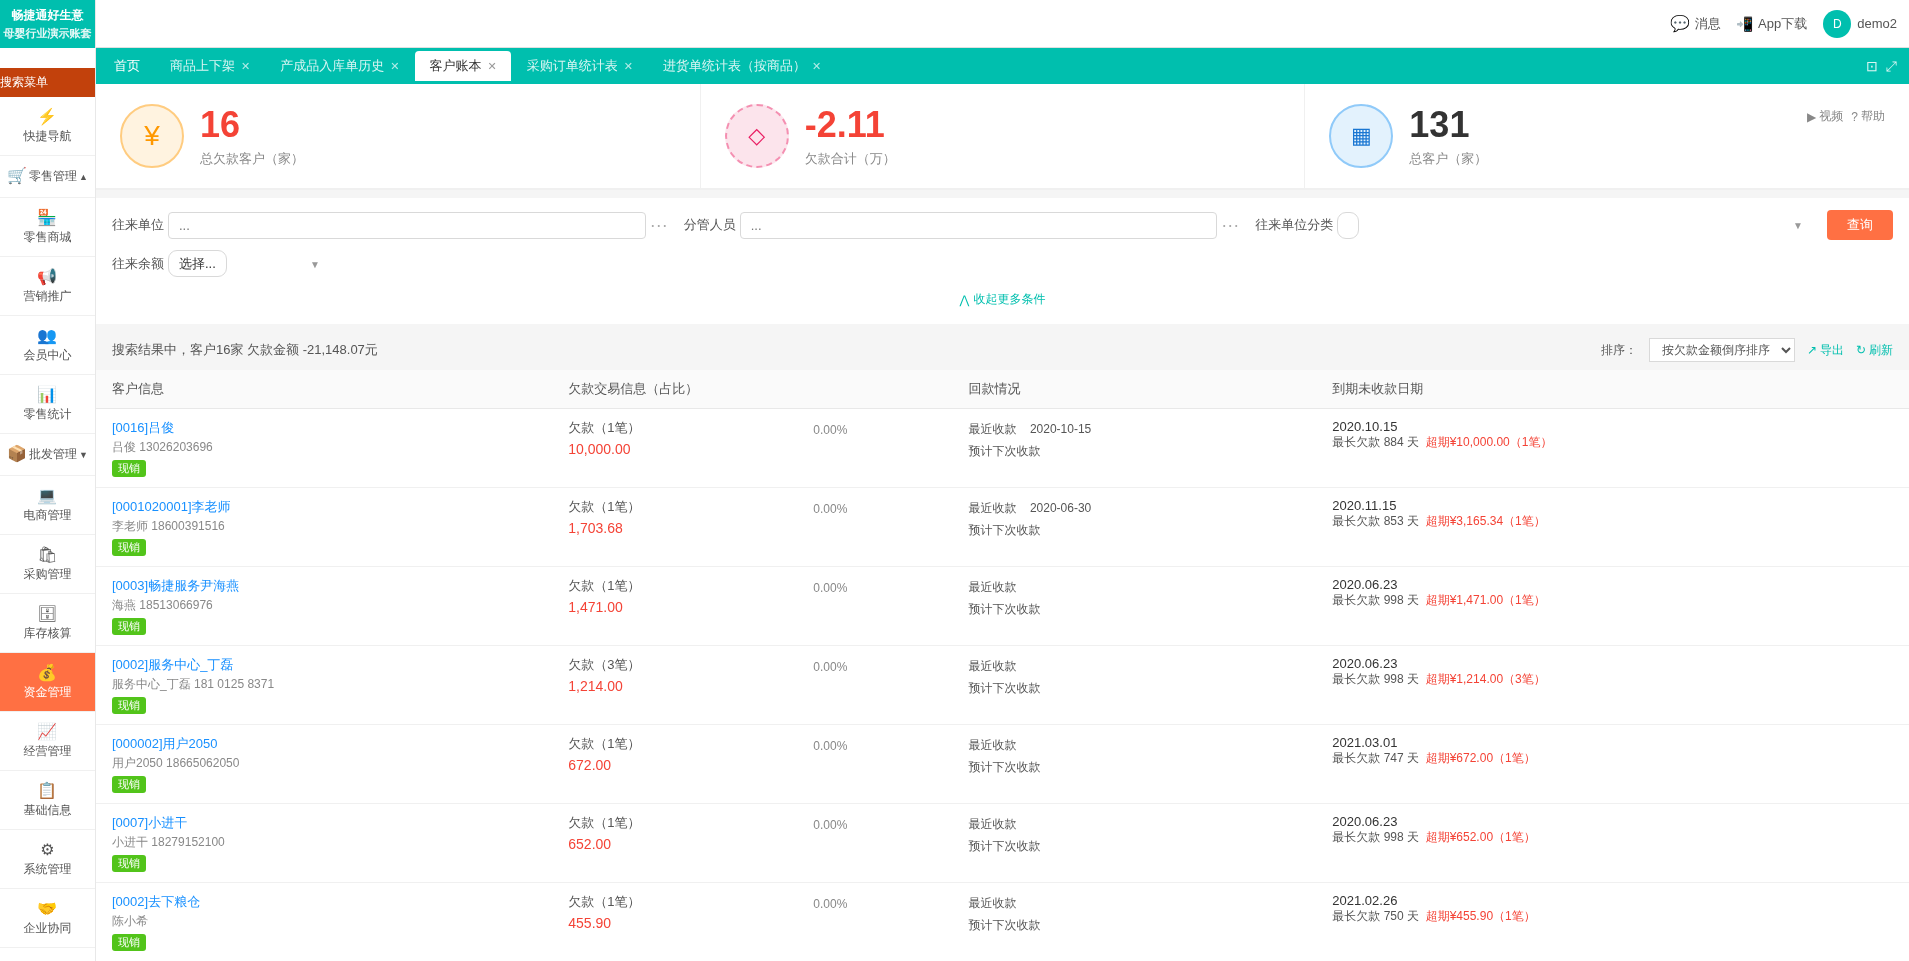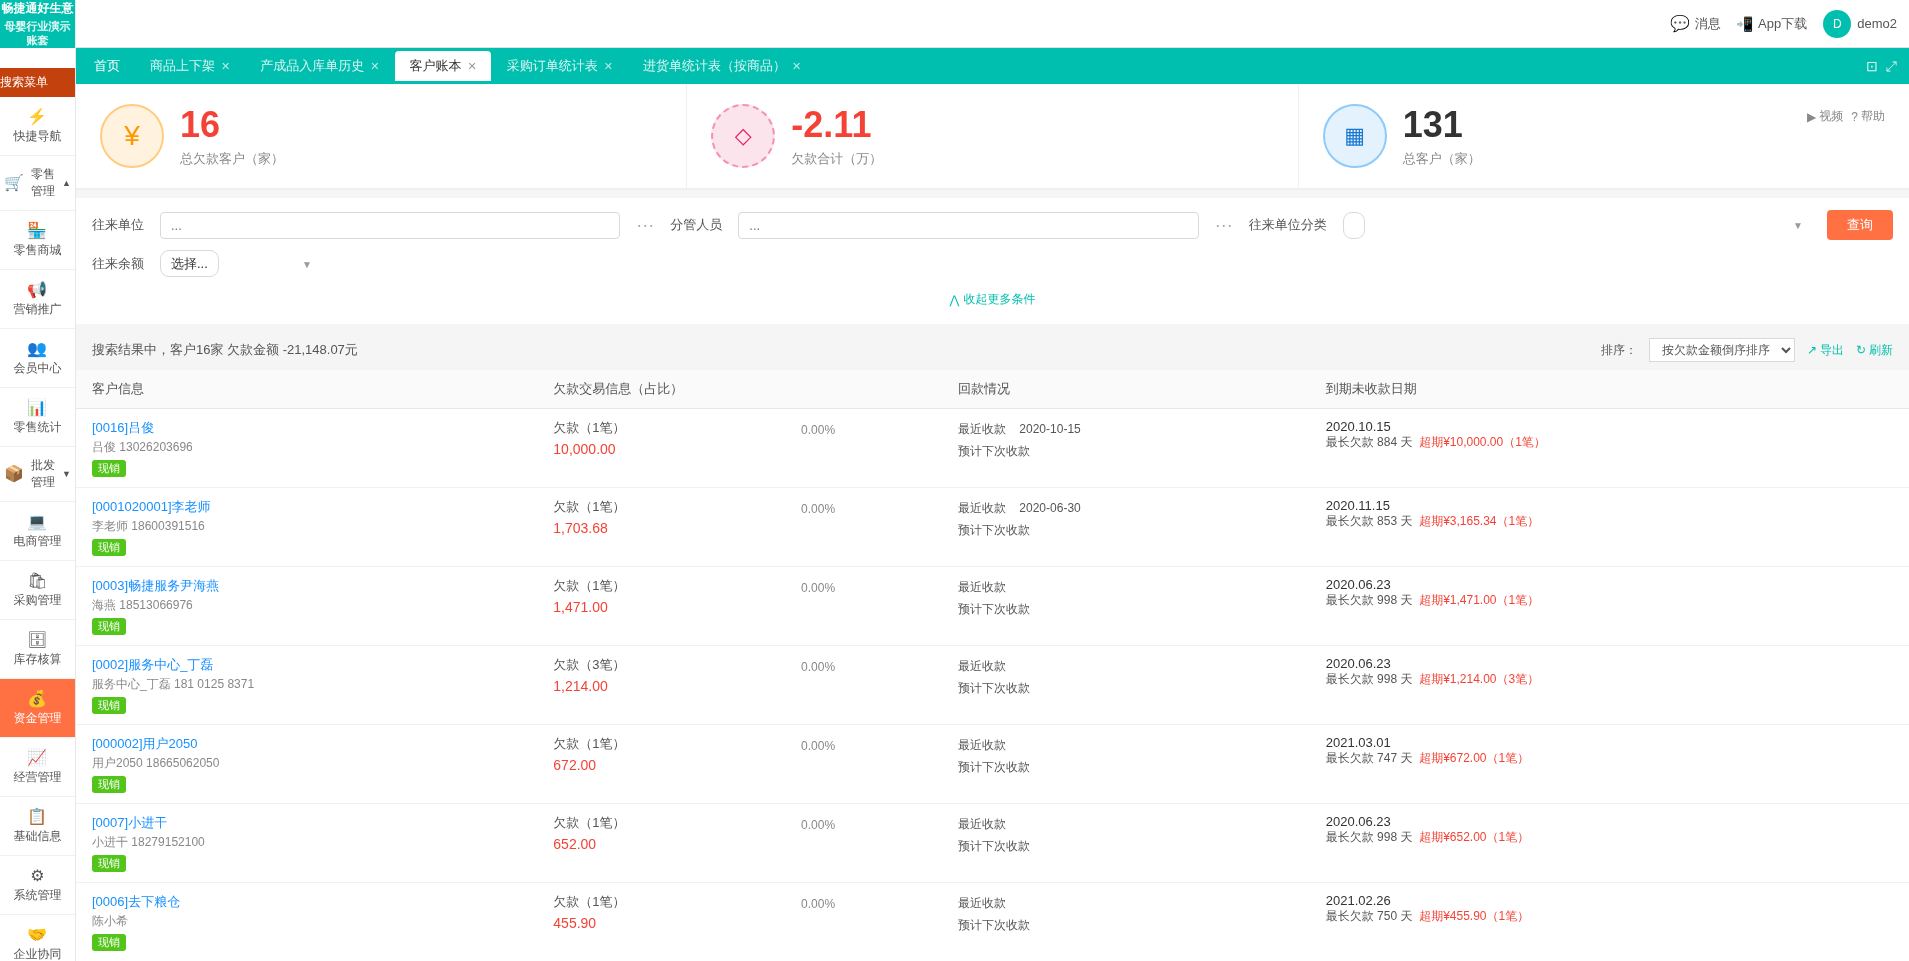--- a/index.html
+++ b/index.html
@@ -1,20 +1,20 @@
 <!DOCTYPE html>
 <html><head>
   <meta charset="utf-8">
   <style>
     * { box-sizing: border-box; margin: 0; padding: 0; }
     body { font-family: "Microsoft YaHei", "PingFang SC", Arial, sans-serif; font-size: 13px; background: #f5f5f5; color: #333; overflow: hidden; }
 
     
     .app-wrapper { display: flex; height: 961px; width: 1909px; }
-    .sidebar { width: 76px; background: #fff; border-right: 1px solid #e8e8e8; display: flex; flex-direction: column; flex-shrink: 0; }
+    .sidebar { width: 96px; background: #fff; border-right: 1px solid #e8e8e8; display: flex; flex-direction: column; flex-shrink: 0; }
     .main-area { flex: 1; display: flex; flex-direction: column; overflow: hidden; }
 
     
     .sidebar-logo { background: #00bfae; padding: 8px 0; display: flex; align-items: center; justify-content: center; height: 48px; }
     .sidebar-logo-text { color: #fff; font-size: 12px; font-weight: bold; text-align: center; line-height: 1.3; }
     .sidebar-search { background: #c2410c; color: #fff; font-size: 12px; padding: 6px 0; cursor: pointer; margin-top: 20px; }
     .sidebar-nav-item { text-align: center; padding: 10px 4px; font-size: 12px; color: #555; cursor: pointer; border-bottom: 1px solid #f0f0f0; }
     .sidebar-nav-item.active { background: #ff7043; color: #fff; }
     .sidebar-nav-item .nav-icon { font-size: 16px; display: block; margin-bottom: 2px; }
     .sidebar-nav-item.has-arrow { display: flex; align-items: center; justify-content: center; gap: 2px; }
@@ -49,21 +49,21 @@
     .stat-icon.blue { background: #e3f2fd; color: #1976d2; border: 2px solid #90caf9; }
     .stat-value { font-size: 36px; font-weight: bold; }
     .stat-value.red { color: #f44336; }
     .stat-value.dark { color: #333; }
     .stat-label { font-size: 13px; color: #888; margin-top: 4px; }
     .stat-card-actions { margin-left: auto; display: flex; gap: 8px; font-size: 12px; color: #888; align-self: flex-start; padding-top: 4px; }
 
     
     .filter-area { background: #fff; padding: 12px 16px; margin-bottom: 6px; }
     .filter-row { display: flex; align-items: center; gap: 16px; margin-bottom: 10px; flex-wrap: wrap; }
-    .filter-group { display: flex; align-items: center; gap: 16px; flex: 1; min-width: 200px; }
+    .filter-group { display: flex; align-items: center; gap: 4px; flex: 1; min-width: 200px; }
     .filter-label { font-size: 13px; color: #555; white-space: nowrap; }
     .filter-input { flex: 1; border: 1px solid #d9d9d9; border-radius: 4px; padding: 5px 10px; font-size: 13px; outline: none; color: #333; }
     .filter-select { flex: 1; border: 1px solid #d9d9d9; border-radius: 9px; padding: 5px 10px; font-size: 13px; outline: none; color: #333; background: #fff; appearance: none; }
     .select-wrapper { flex: 1; position: relative; }
     .select-wrapper::after { content: '▼'; position: absolute; right: 8px; top: 50%; transform: translateY(-50%); font-size: 10px; color: #999; pointer-events: none; }
     .filter-dots { color: #aaa; font-size: 18px; cursor: pointer; }
     .filter-btn-orange { background: #ff7043; color: #fff; border: none; border-radius: 4px; padding: 6px 20px; font-size: 13px; cursor: pointer; white-space: nowrap; }
     .collapse-row { display: flex; justify-content: center; padding: 4px; }
     .collapse-btn { color: #00bfae; font-size: 12px; cursor: pointer; display: flex; align-items: center; gap: 4px; }
 
@@ -471,21 +471,21 @@
         预计下次收款
       </div>
     </td>
     <td>
       <div>2020.06.23</div>
       <div class="overdue-days">最长欠款 998 天 &nbsp;<span class="overdue-link">超期¥652.00（1笔）</span></div>
     </td>
   </tr>
               <tr>
     <td>
-      <div class="customer-name">[0006]去下粮仓</div>
+      <div class="customer-name">[0002]去下粮仓</div>
       <div class="customer-phone">陈小希</div>
       <span class="tag-badge">现销</span>
     </td>
     <td>
       <div class="debt-count">欠款（1笔）</div>
       <div class="debt-amount">455.90</div>
     </td>
     <td>
       <div class="debt-percent">0.00%</div>
     </td>

